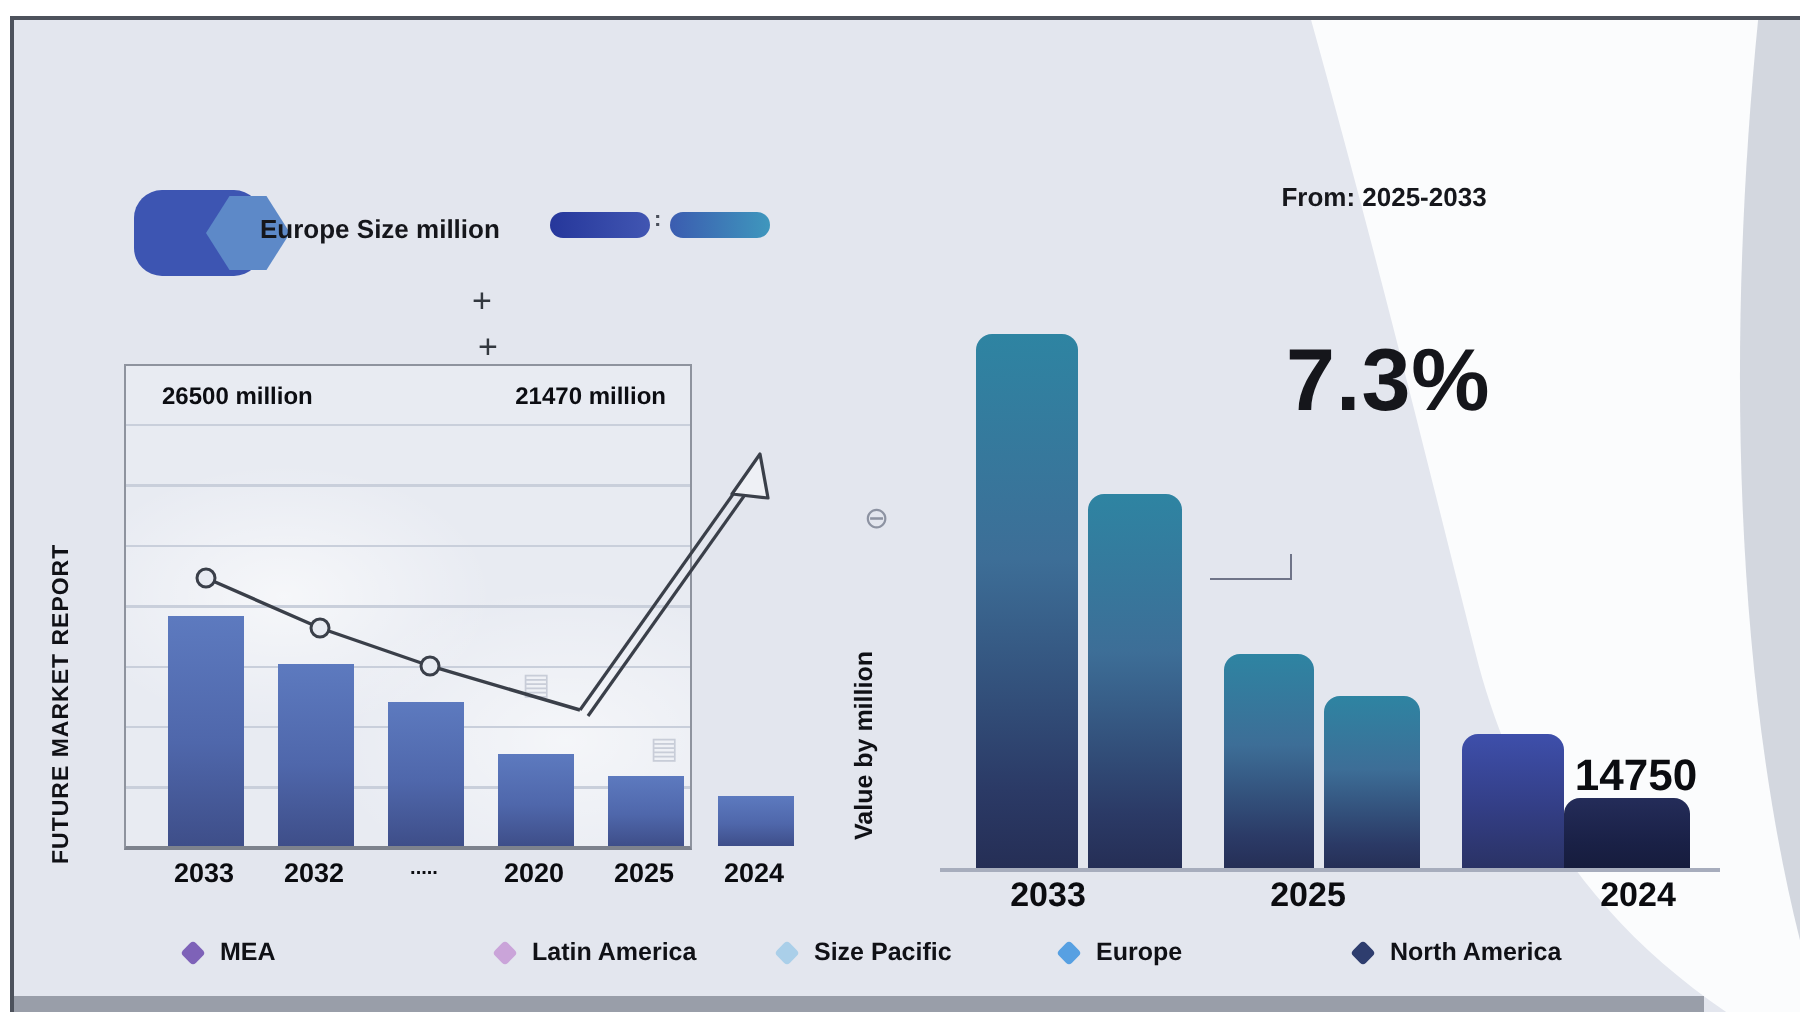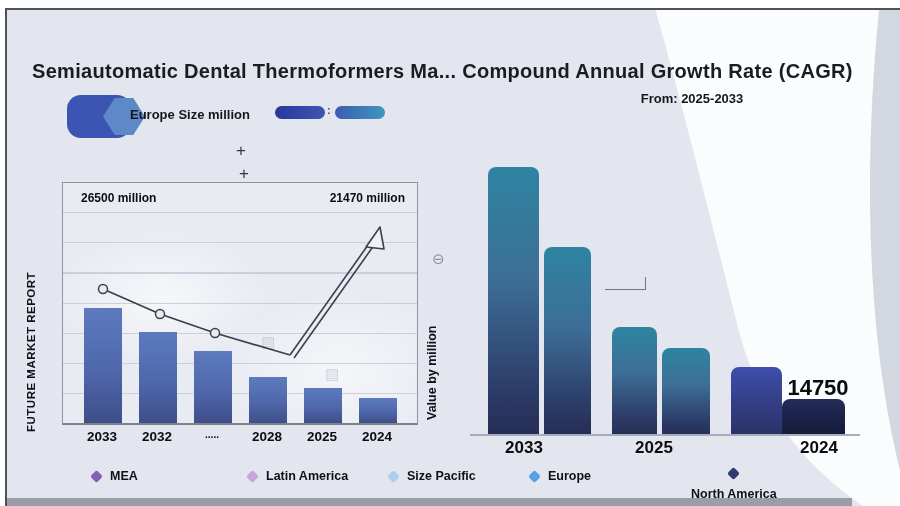--- a/index.html
+++ b/index.html
@@ -29,21 +29,21 @@
   .pill-colon { position:absolute; left:320px; top:94px; font-size:11px; font-weight:bold; color:#4a4f5a; }
 
   .plus-glyph { position:absolute; font-size:17px; font-weight:normal; color:#33383f; }
   .minus-circle { position:absolute; left:425px; top:240px; font-size:15px; color:#8d93a2; }
 
   .vert-text { position:absolute; writing-mode:vertical-rl; transform:rotate(180deg);
                font-weight:bold; color:#101116; }
   .vt-left  { left:18px; top:222px; height:200px; font-size:11.5px; letter-spacing:.5px; }
   .vt-mid   { left:418px; top:280px; height:130px; font-size:12.5px; }
 
-  .lpanel { position:absolute; left:55px; top:172px; width:356px; height:243px;
+  .lpanel { position:absolute; left:55px; top:172px; width:284px; height:243px;
             border:1px solid #8e939e; background-color:#e8ebf2;
             background-image:
               repeating-linear-gradient(to bottom, transparent 0 29px, #c9cfdb 29px 30.2px),
               radial-gradient(ellipse 150px 95px at 28% 48%, rgba(255,255,255,.6), transparent 70%),
               radial-gradient(ellipse 170px 110px at 78% 78%, rgba(255,255,255,.55), transparent 70%);
             border-bottom:2px solid #7d828d; }
   .lanno { position:absolute; top:8px; font-size:12px; font-weight:bold; color:#0c0d12; }
   .lanno-left { left:18px; } .lanno-right { right:12px; }
   .lbar { position:absolute; bottom:0; width:38px;
           background:linear-gradient(180deg,#5d7abf 0%, #4f67ab 55%, #3e4e89 100%); }
@@ -79,21 +79,20 @@
 </head>
 <body>
 
 <div class="card">
 
   <svg class="bg-svg" viewBox="0 0 895 498" preserveAspectRatio="none">
     <path d="M 650,0 L 895,0 L 895,498 L 858,498 C 794,454 754,398 734,324 C 712,238 687,133 650,0 Z" fill="#fbfcfd"></path>
     <path d="M 874,0 C 858,160 862,330 895,462 L 895,0 Z" fill="#d3d7df"></path>
   </svg>
 
-  <div class="page-title">Semiautomatic Dental Thermoformers Ma... Compound Annual Growth Rate (CAGR)</div>
   <div class="subtitle">From: 2025-2033</div>
 
   <div class="logo-pill"></div>
   <div class="logo-hex"></div>
   <div class="brand-label">Europe Size million</div>
 
   <div class="pill pill-a"></div>
   <div class="pill-colon">:</div>
   <div class="pill pill-b"></div>
 
@@ -124,60 +123,61 @@
       <path d="M 303,64 L 317,44 L 321,66 Z" fill="#eef0f5" stroke="#3a3f49" stroke-width="1.6" stroke-linejoin="round"></path>
       <circle cx="40" cy="106" r="4.5" fill="#e8ebf2" stroke="#3a3f49" stroke-width="1.5"></circle>
       <circle cx="97" cy="131" r="4.5" fill="#e8ebf2" stroke="#3a3f49" stroke-width="1.5"></circle>
       <circle cx="152" cy="150" r="4.5" fill="#e8ebf2" stroke="#3a3f49" stroke-width="1.5"></circle>
     </svg>
   </div>
   <div class="lcats" id="left-cats">
       <div class="lcat" style="left: 21px;">2033</div>
       <div class="lcat" style="left: 76px;">2032</div>
       <div class="lcat" style="left: 131px; font-size: 10px;">.....</div>
-      <div class="lcat" style="left: 186px;">2028</div>
+      <div class="lcat" style="left: 186px;">2020</div>
       <div class="lcat" style="left: 241px;">2025</div>
       <div class="lcat" style="left: 296px;">2024</div>
     </div>
 
   <div class="rbars" id="right-bars">
       <div class="rbar teal" style="left: 26px; width: 51px; height: 268px;"></div>
       <div class="rbar teal" style="left: 82px; width: 47px; height: 188px;"></div>
       <div class="rbar teal" style="left: 150px; width: 45px; height: 108px;"></div>
       <div class="rbar teal" style="left: 200px; width: 48px; height: 87px;"></div>
       <div class="rbar indigo" style="left: 269px; width: 51px; height: 68px;"></div>
       <div class="rbar dark" style="left: 320px; width: 63px; height: 36px;"></div>
     </div>
   <div class="rbaseline"></div>
   <div class="rcats" id="right-cats">
       <div class="rcat" style="left: 62px;">2033</div>
       <div class="rcat" style="left: 192px;">2025</div>
       <div class="rcat" style="left: 357px;">2024</div>
     </div>
   <div class="value-callout">14750</div>
 
+  <div class="cagr-value">7.3%</div>
   <div class="step-line"></div>
 
   <div class="legend" id="legend">
       <div class="legend-item" style="left: 85px;">
         <span class="diamond" style="background: rgb(126, 98, 184);"></span>
         <span class="legend-label">MEA</span>
       </div>
       <div class="legend-item" style="left: 241px;">
         <span class="diamond" style="background: rgb(202, 164, 217);"></span>
         <span class="legend-label">Latin America</span>
       </div>
       <div class="legend-item" style="left: 382px;">
         <span class="diamond" style="background: rgb(170, 207, 233);"></span>
         <span class="legend-label">Size Pacific</span>
       </div>
       <div class="legend-item" style="left: 523px;">
         <span class="diamond" style="background: rgb(87, 160, 226);"></span>
         <span class="legend-label">Europe</span>
       </div>
-      <div class="legend-item" style="left: 684px; flex-direction: column;">
+      <div class="legend-item" style="left: 670px;">
         <span class="diamond" style="background: rgb(46, 61, 110);"></span>
         <span class="legend-label">North America</span>
       </div>
     </div>
 
   <div class="bottom-strip"></div>
 </div>
 
 </body></html>

